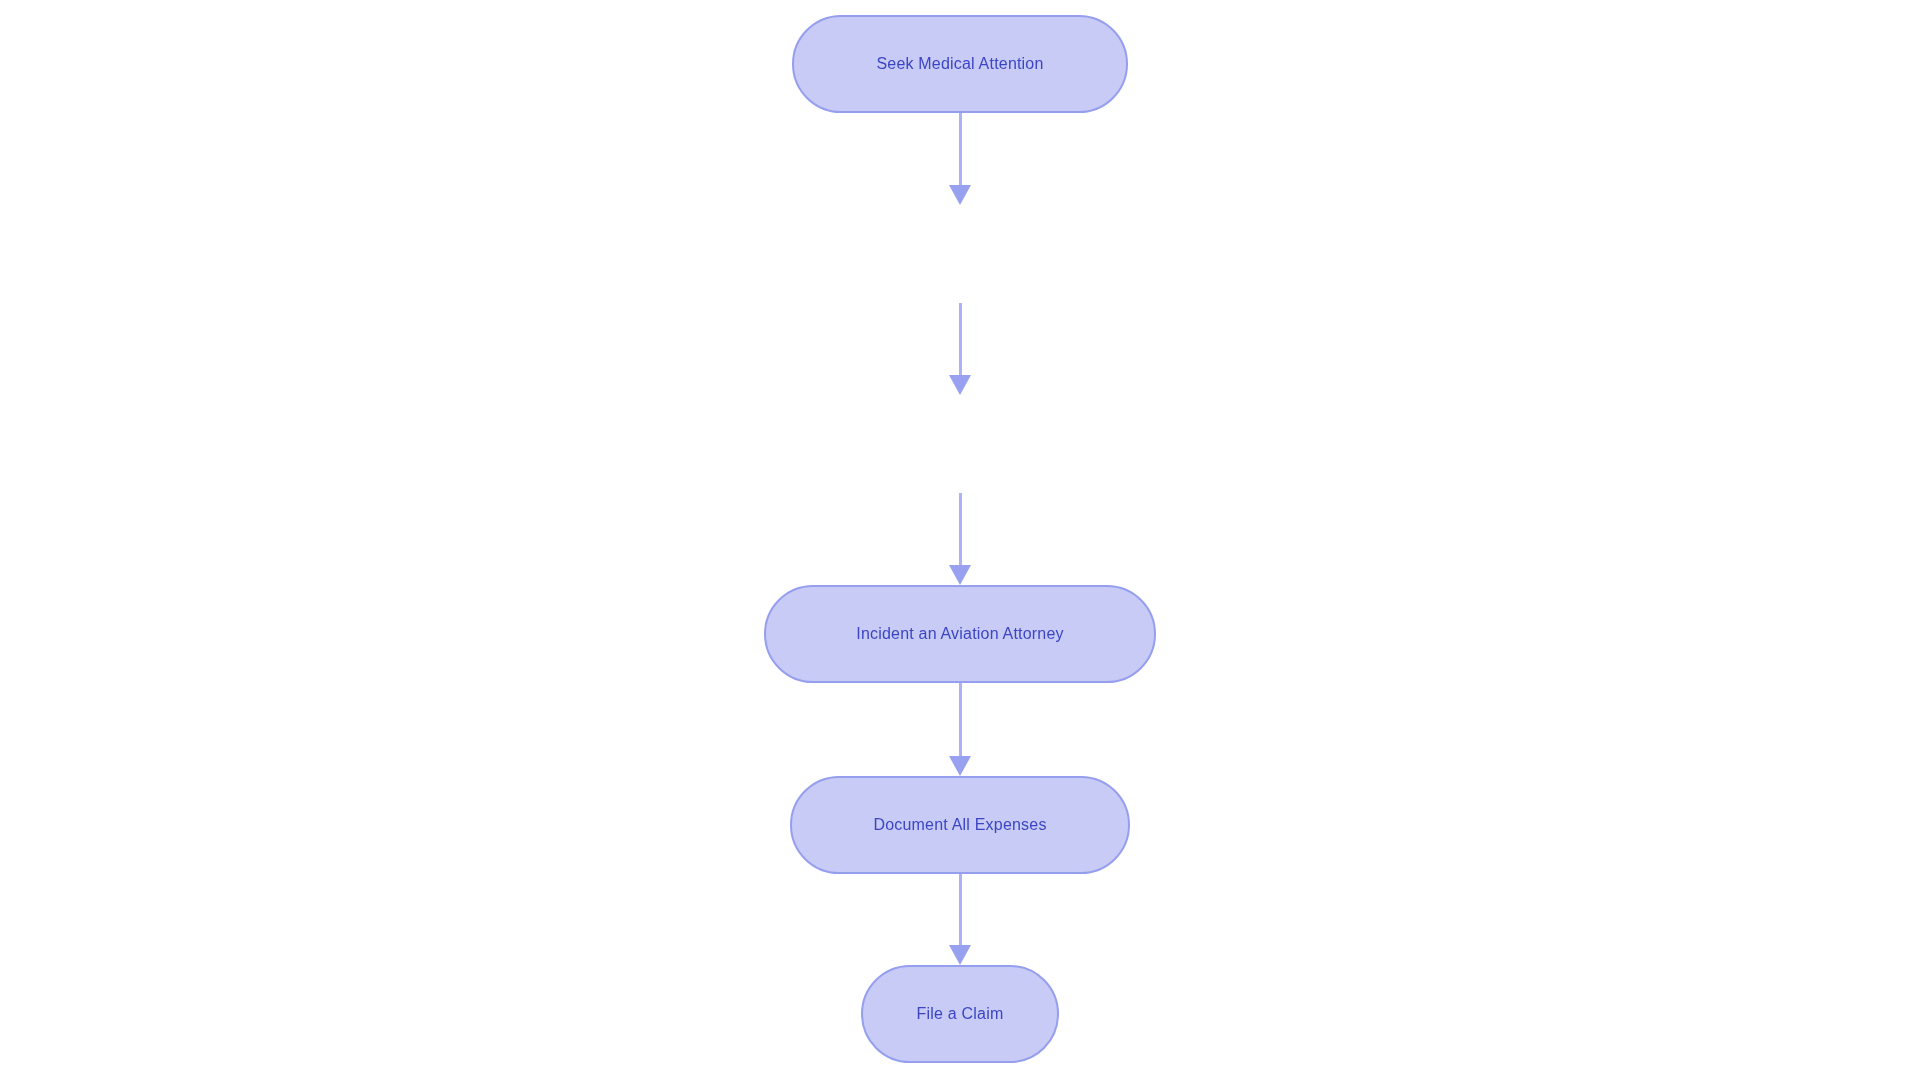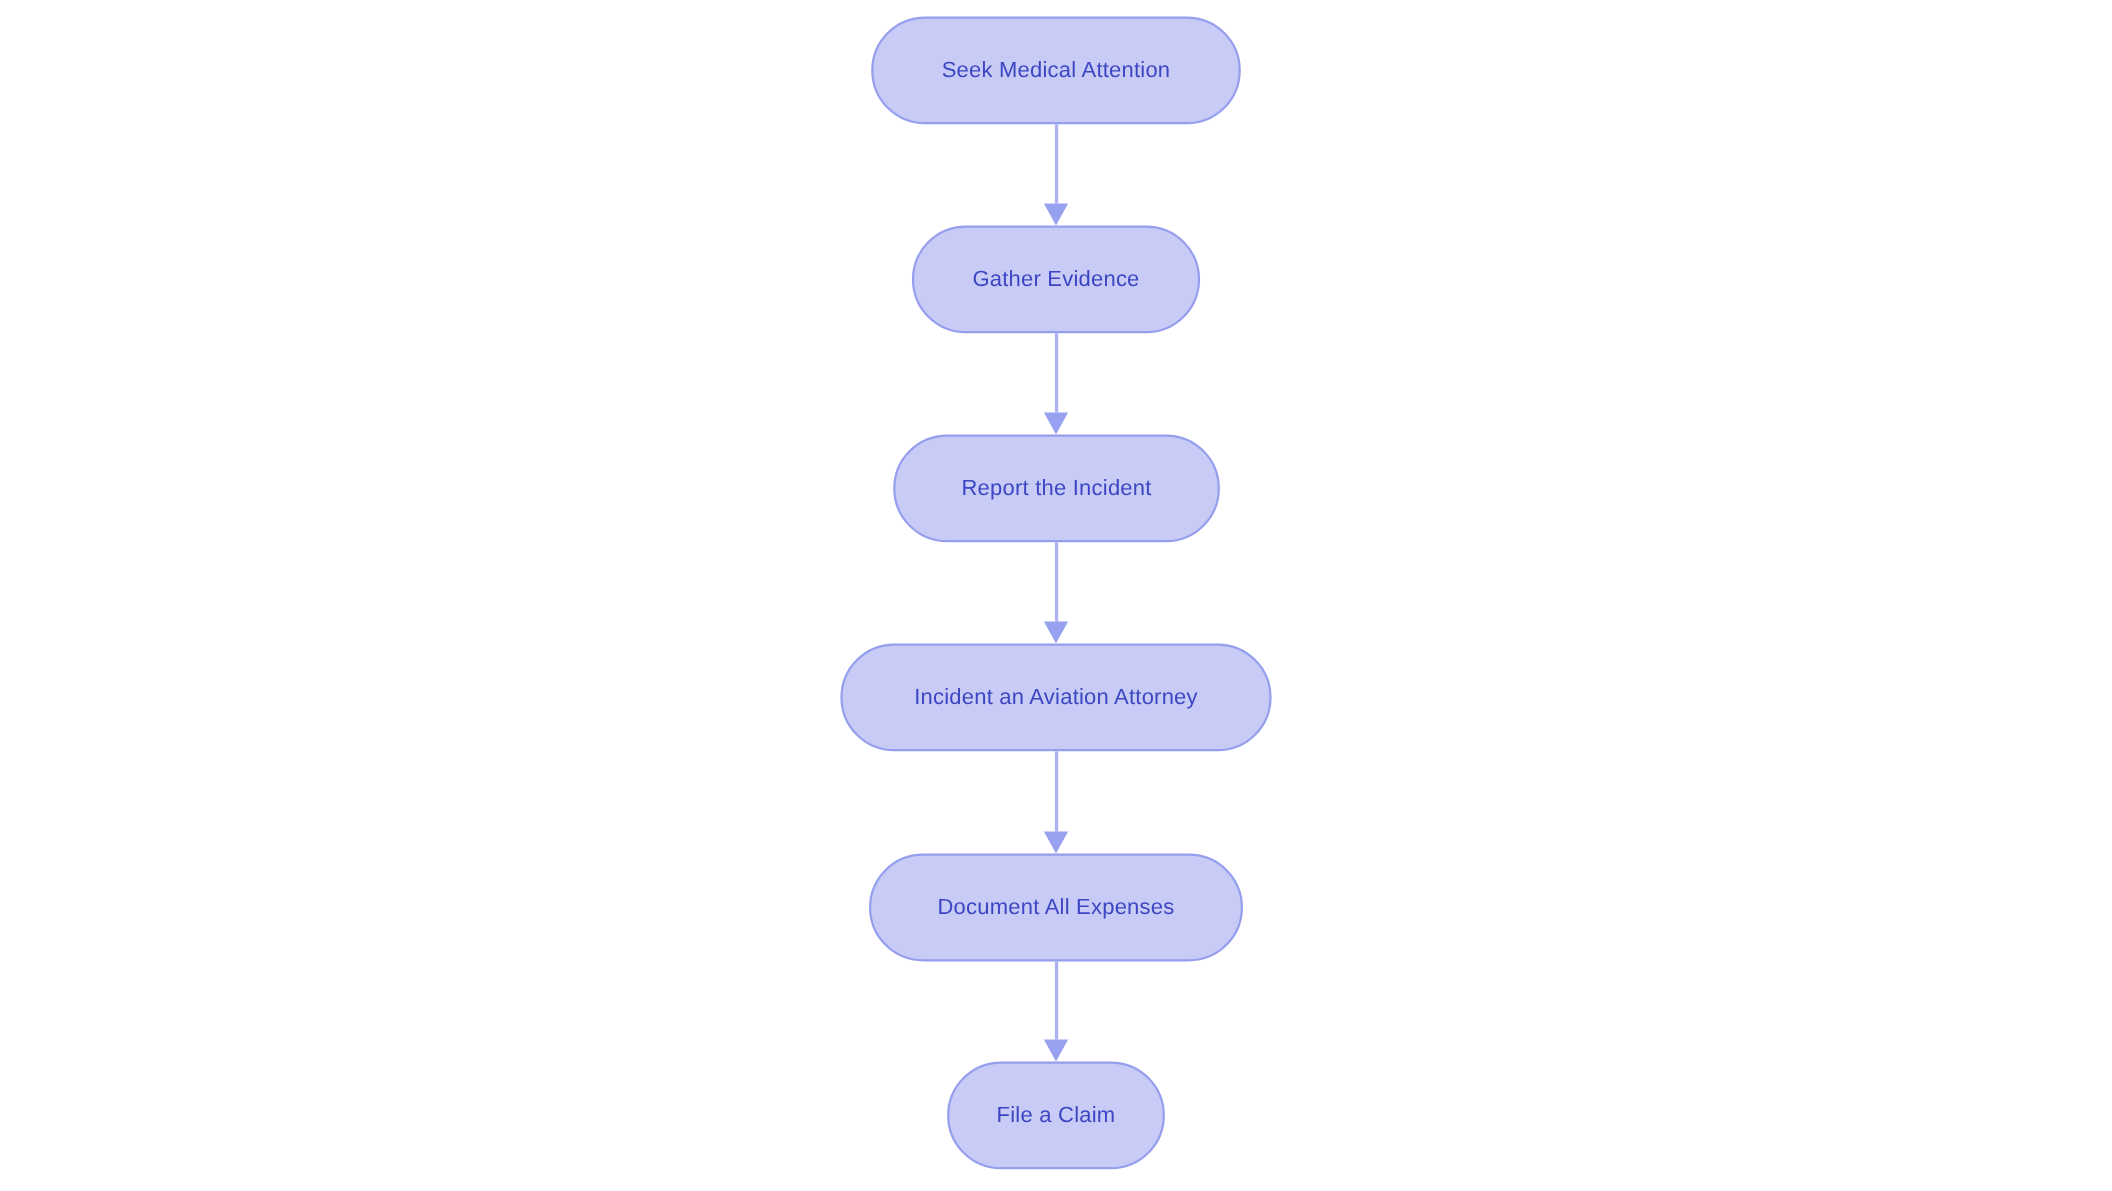--- a/index.html
+++ b/index.html
@@ -19,21 +19,21 @@
     position: absolute;
     height: 98px;
     border-radius: 49px;
     background: #c7cbf6;
     border: 2px solid #969eee;
     box-sizing: border-box;
     display: flex;
     align-items: center;
     justify-content: center;
     color: #3c46c3;
-    font-size: 20px;
+    font-size: 16px;
     letter-spacing: 0.2px;
     white-space: nowrap;
   }
   .n1 { left: 792px; top: 15px;  width: 336px; }
   .n2 { left: 829px; top: 205px; width: 262px; }
   .n3 { left: 812px; top: 395px; width: 297px; }
   .n4 { left: 764px; top: 585px; width: 392px; }
   .n5 { left: 790px; top: 776px; width: 340px; }
   .n6 { left: 861px; top: 965px; width: 198px; text-align: right; }
 
@@ -74,32 +74,26 @@
 
   <div class="node n1">
     <span>Seek Medical Attention</span>
   </div>
 
   <div class="arrow a1">
     <span class="line"></span>
     <span class="head"></span>
   </div>
 
-  <div class="node n2">
-    <span>Gather Evidence</span>
-  </div>
 
   <div class="arrow a2">
     <span class="line"></span>
     <span class="head"></span>
   </div>
 
-  <div class="node n3">
-    <span>Report the Incident</span>
-  </div>
 
   <div class="arrow a3">
     <span class="line"></span>
     <span class="head"></span>
   </div>
 
   <div class="node n4">
     <span>Incident an Aviation Attorney</span>
   </div>
 

